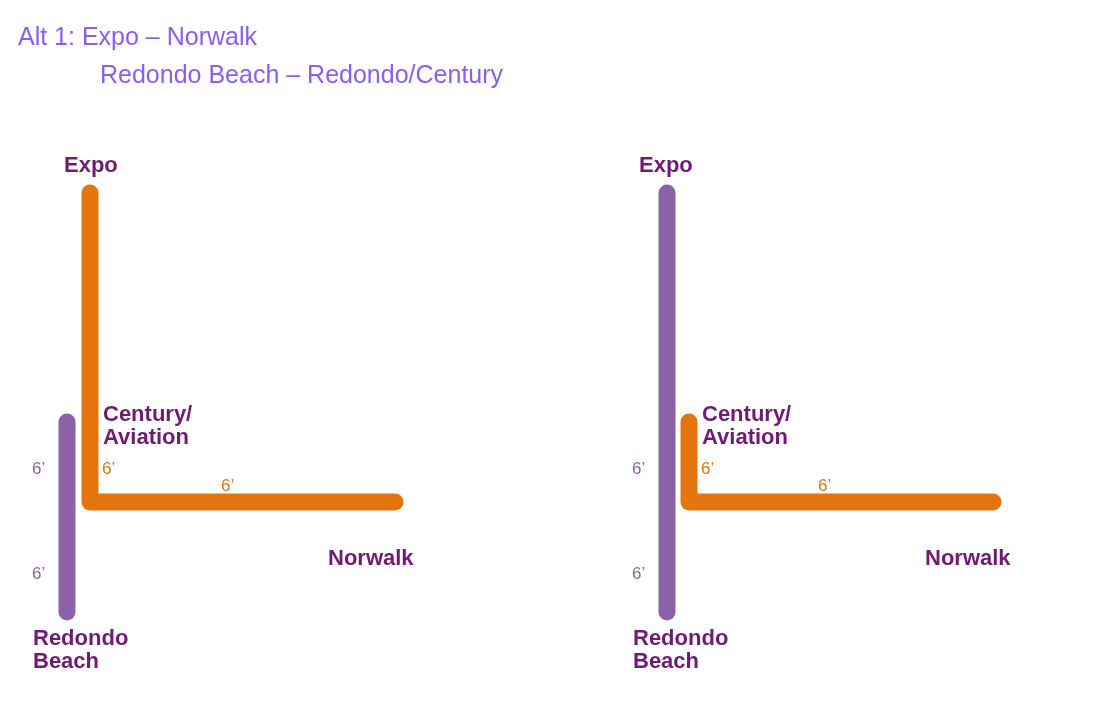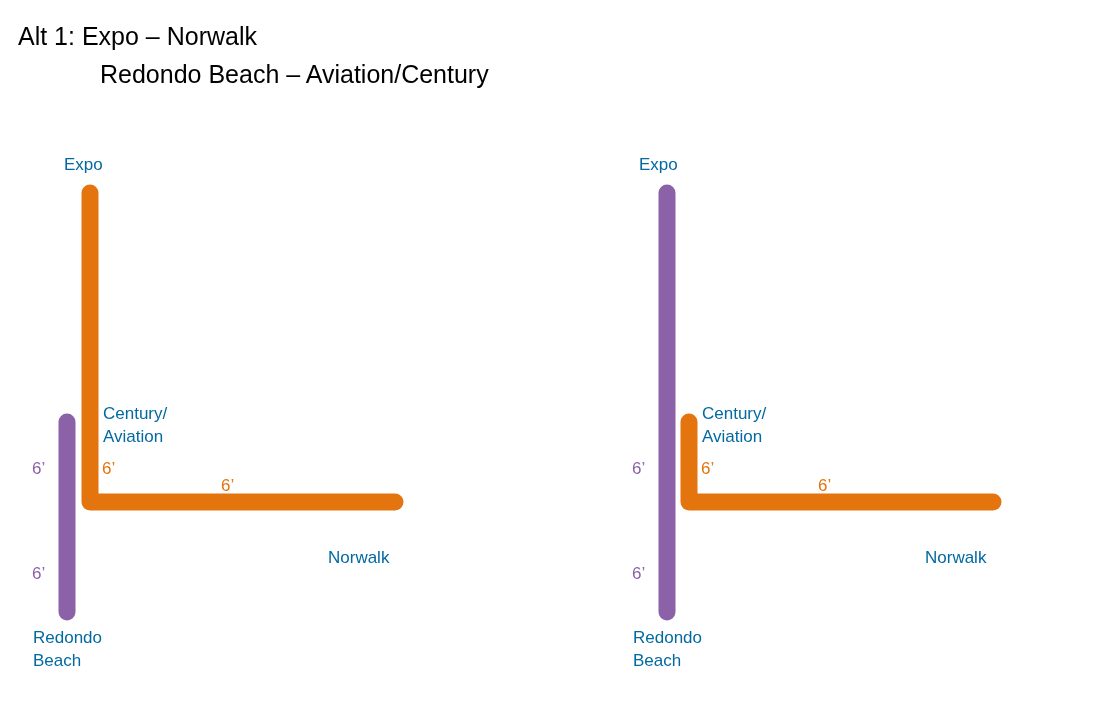--- a/index.html
+++ b/index.html
@@ -20,21 +20,21 @@
     width: 1105px;
     height: 706px;
   }
 
   
   .title-block {
     position: absolute;
     font-size: 25px;
     line-height: 38px;
     font-weight: 400;
-    color: #000000;
+    color: #8b5cf6;
     white-space: nowrap;
   }
   .title-line-1 { display: block; }
   .title-line-2 { display: block; }
 
   #alt1-title { left: 18px;  top: 17px; }
   #alt1-title .title-line-2 { padding-left: 82px; }
 
   #alt2-title { left: 640px; top: 17px; }
   #alt2-title .title-line-2 { padding-left: 85px; }
@@ -51,44 +51,44 @@
 
   
   .route {
     position: absolute;
   }
   .route svg { display: block; overflow: visible; }
 
   
   .station-label {
     position: absolute;
-    font-size: 17px;
-    font-weight: normal;
+    font-size: 22px;
+    font-weight: bold;
     line-height: 22px;
-    color: #0369a1;
+    color: #701a75;
     white-space: nowrap;
   }
   .dim-label {
     position: absolute;
     font-size: 17px;
     font-weight: 400;
     line-height: 20px;
     white-space: nowrap;
   }
   .dim-purple { color: #8B62A8; }
   .dim-orange { color: #E3740E; }
 </style>
 </head>
 <body>
 
 <div class="page">
 
   <div class="title-block" id="alt1-title">
     <span class="title-line-1">Alt 1:  Expo – Norwalk</span>
-    <span class="title-line-2">Redondo Beach – Aviation/Century</span>
+    <span class="title-line-2">Redondo Beach – Redondo/Century</span>
   </div>
 
   <div class="diagram" id="alt1-diagram">
 
     <div class="route" style="left:0; top:0;">
       <svg width="560" height="706" viewBox="0 0 560 706" xmlns="http://www.w3.org/2000/svg" aria-hidden="true">
         <path d="M 67 422 L 67 612" stroke="#8B62A8" stroke-width="17" stroke-linecap="round" fill="none"></path>
       </svg>
     </div>
 

